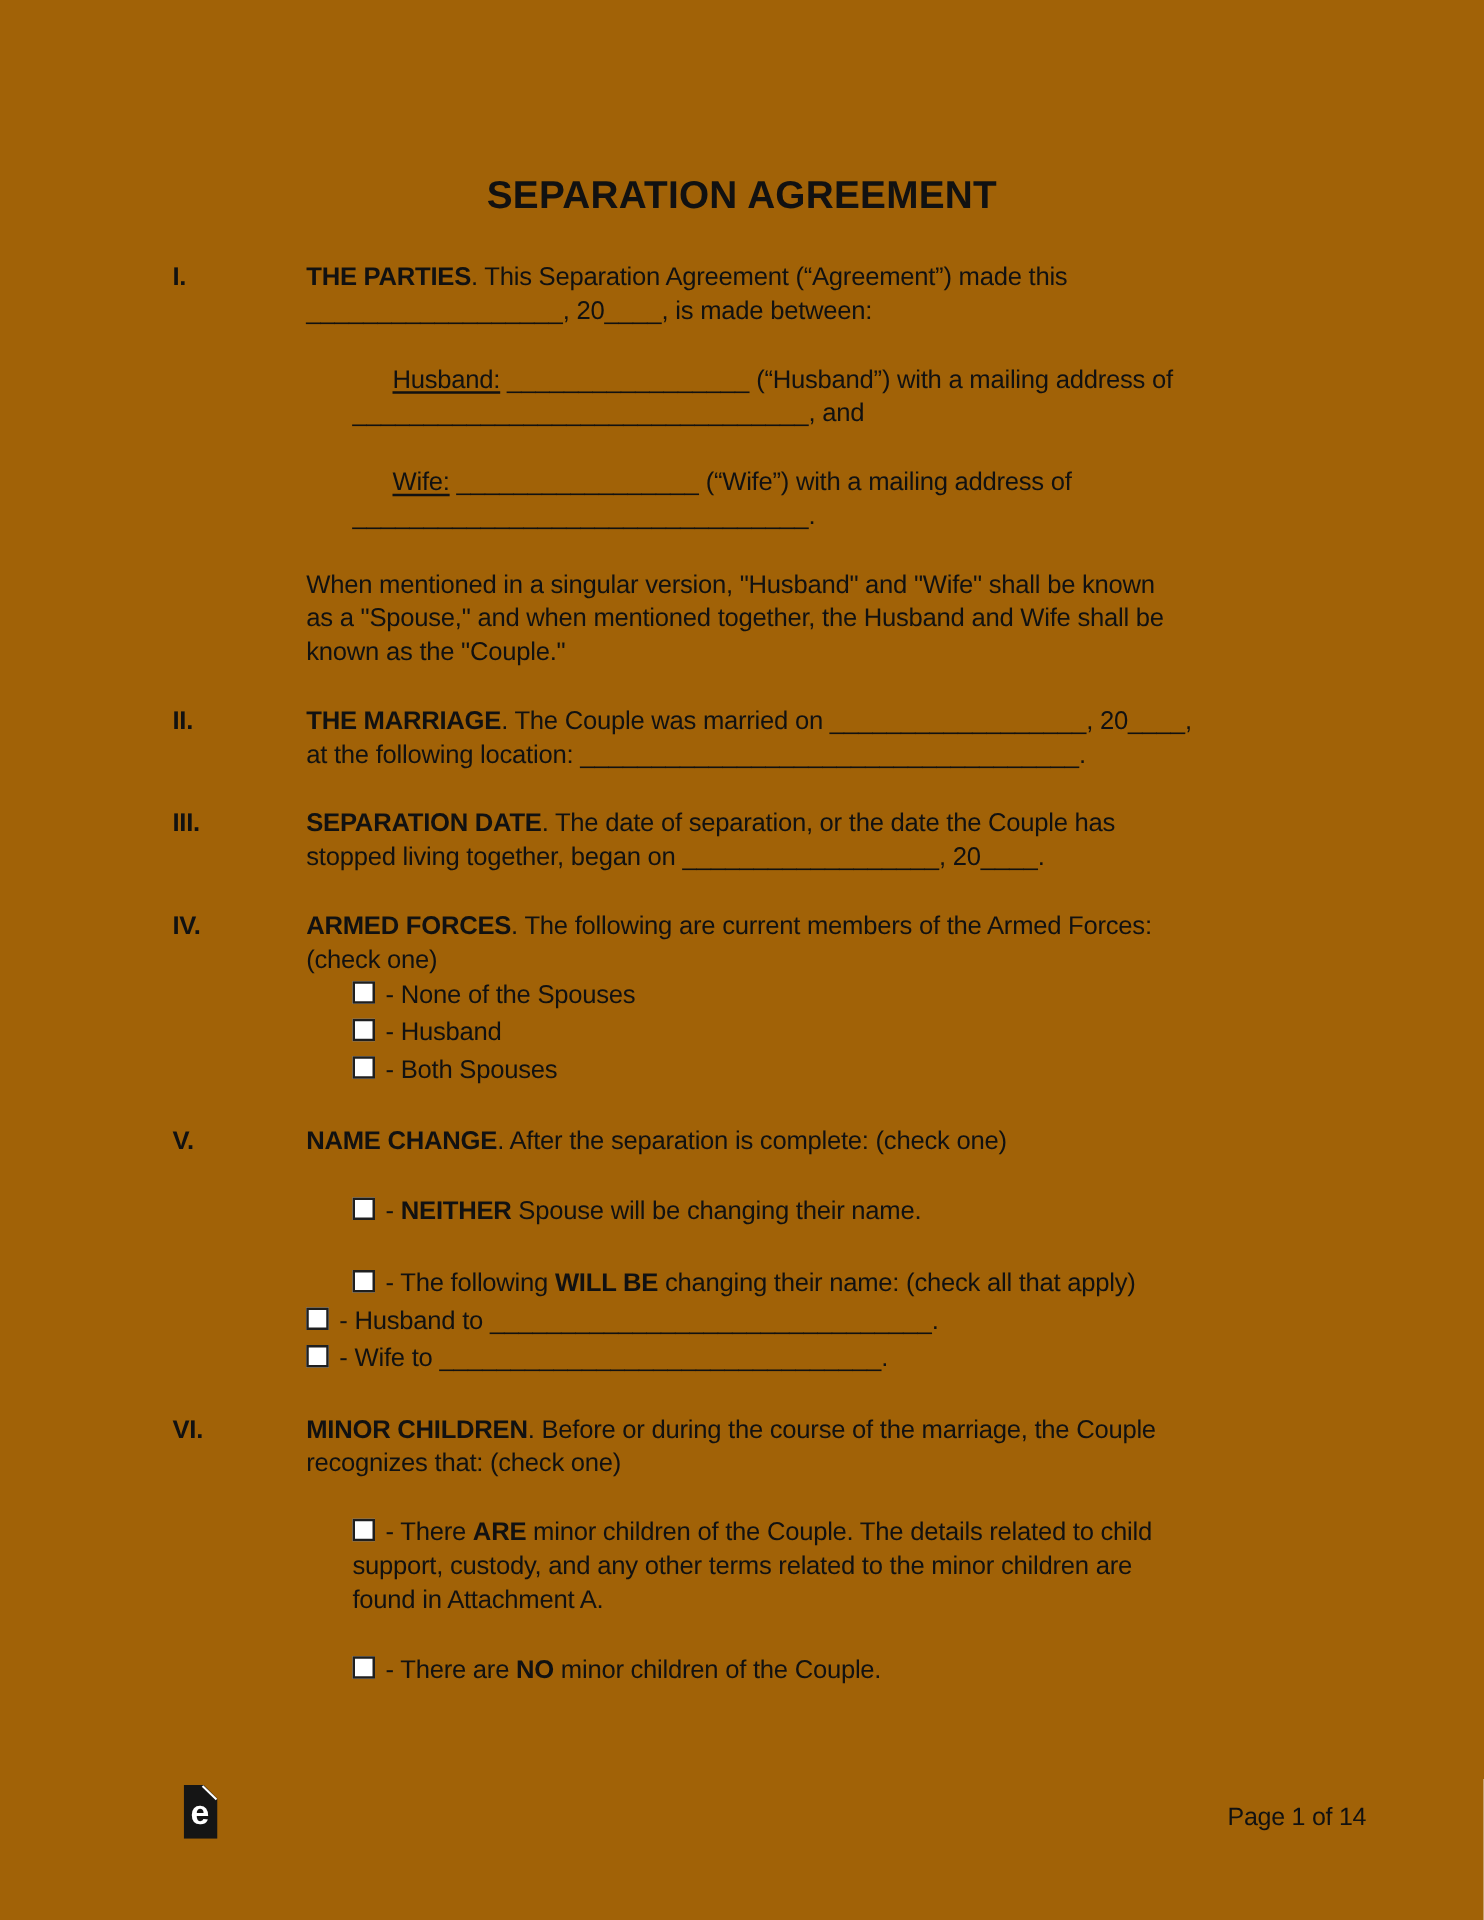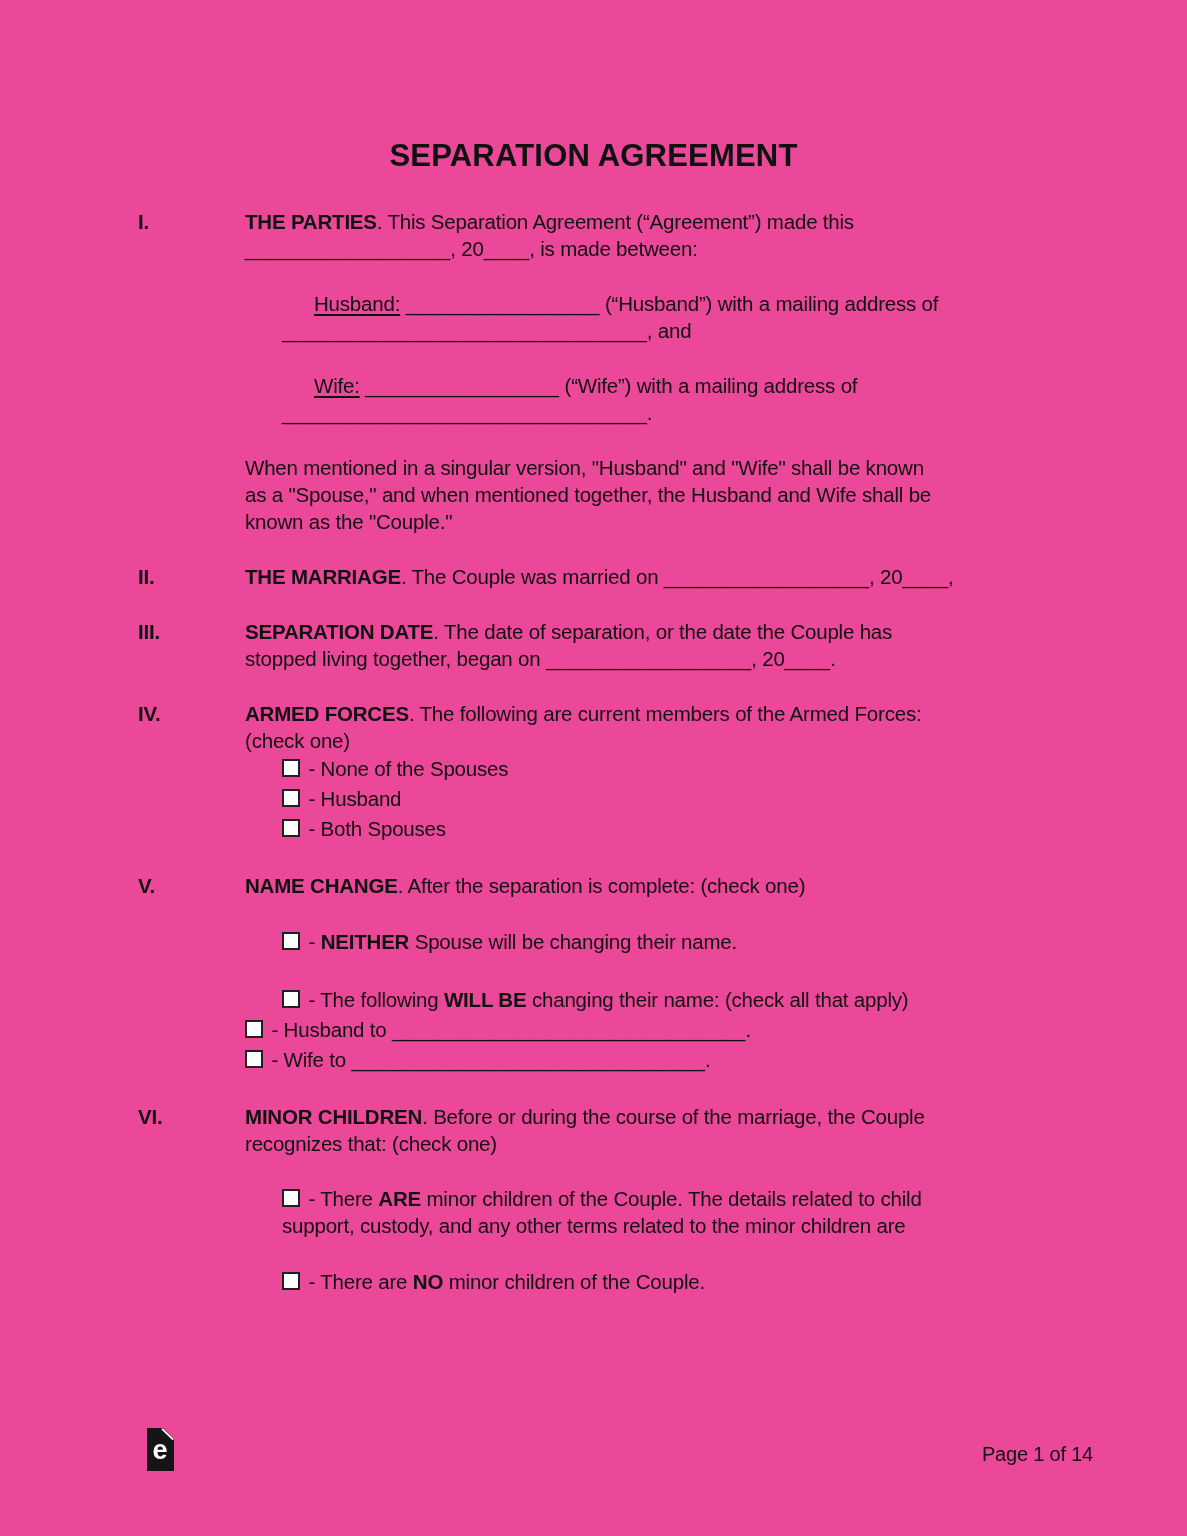--- a/index.html
+++ b/index.html
@@ -1,20 +1,20 @@
 <!DOCTYPE html>
 <html><head>
 <meta charset="utf-8">
 <style>
   html,body{margin:0;padding:0;background:#ffffff;}
   .page{
     position:relative;
     width:1187px;
     height:1536px;
-    background:#ec4899;
+    background:#a16207;
     font-family:"Liberation Sans","DejaVu Sans",sans-serif;
     font-size:20.5px;
     line-height:27px;
     color:#111;
     letter-spacing:-0.2px;
     overflow:hidden;
   }
   .title{
     margin:0 0 36px 0;
     padding-top:139px;
@@ -94,20 +94,21 @@
   <div class="ln ind"><span class="ul">Wife:</span><span> </span><span class="blank">_________________</span><span> (“Wife”) with a mailing address of</span></div>
   <div class="ln ind"><span class="blank">________________________________</span><span>.</span></div>
   <div class="gap"></div>
 
   <div class="ln">When mentioned in a singular version, "Husband" and "Wife" shall be known</div>
   <div class="ln">as a "Spouse," and when mentioned together, the Husband and Wife shall be</div>
   <div class="ln">known as the "Couple."</div>
   <div class="gap"></div>
 
   <div class="ln"><span class="num">II.</span><span class="b">THE MARRIAGE</span><span>. The Couple was married on </span><span class="blank">__________________</span><span>, 20</span><span class="blank">____</span><span>,</span></div>
+  <div class="ln"><span>at the following location: </span><span class="blank">___________________________________</span><span>.</span></div>
   <div class="gap"></div>
 
   <div class="ln"><span class="num">III.</span><span class="b">SEPARATION DATE</span><span>. The date of separation, or the date the Couple has</span></div>
   <div class="ln"><span>stopped living together, began on </span><span class="blank">__________________</span><span>, 20</span><span class="blank">____</span><span>.</span></div>
   <div class="gap"></div>
 
   <div class="ln"><span class="num">IV.</span><span class="b">ARMED FORCES</span><span>. The following are current members of the Armed Forces:</span></div>
   <div class="ln">(check one)</div>
   <div class="ln chk row30"><span class="cb"></span><span> - None of the Spouses</span></div>
   <div class="ln chk row30"><span class="cb"></span><span> - Husband</span></div>
@@ -121,20 +122,21 @@
   <div class="ln chk row30"><span class="cb"></span><span> - The following </span><span class="b">WILL BE</span><span> changing their name: (check all that apply)</span></div>
   <div class="ln chk2 row30"><span class="cb"></span><span> - Husband to </span><span class="blank">_______________________________</span><span>.</span></div>
   <div class="ln chk2 row30"><span class="cb"></span><span> - Wife to </span><span class="blank">_______________________________</span><span>.</span></div>
   <div class="gap"></div>
 
   <div class="ln"><span class="num">VI.</span><span class="b">MINOR CHILDREN</span><span>. Before or during the course of the marriage, the Couple</span></div>
   <div class="ln">recognizes that: (check one)</div>
   <div class="gap"></div>
   <div class="ln chk"><span class="cb"></span><span> - There </span><span class="b">ARE</span><span> minor children of the Couple. The details related to child</span></div>
   <div class="ln chk">support, custody, and any other terms related to the minor children are</div>
+  <div class="ln chk">found in Attachment A.</div>
   <div class="gap"></div>
   <div class="ln chk row30"><span class="cb"></span><span> - There are </span><span class="b">NO</span><span> minor children of the Couple.</span></div>
 
   <div class="footer-logo">
     <svg width="27" height="43" viewBox="0 0 27 43">
       <path d="M0 0 L16 0 L27 11 L27 43 L0 43 Z" fill="#151515"></path>
       <path d="M15 0.8 L26.2 11.6" stroke="#ffffff" stroke-width="1.7" fill="none"></path>
     </svg>
     <span class="logo-e">e</span>
   </div>

